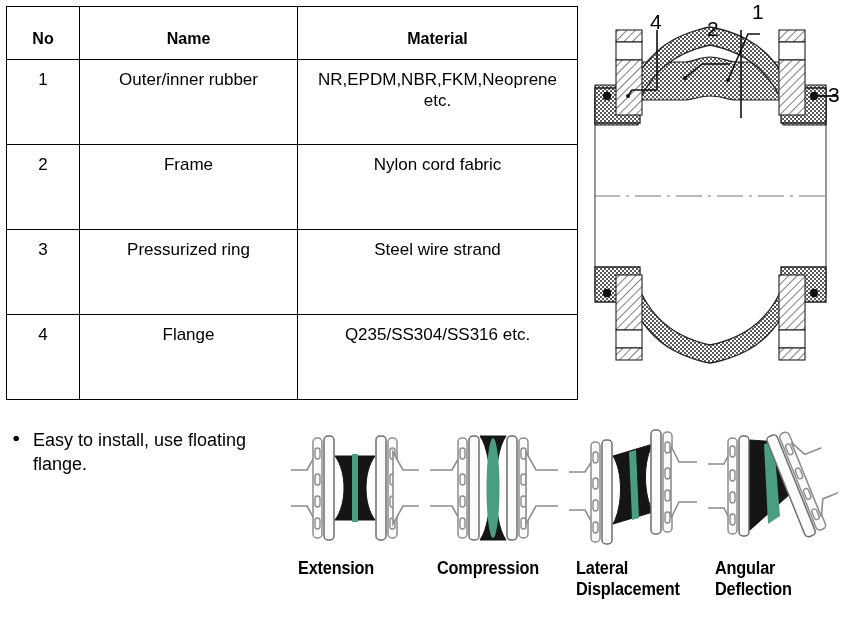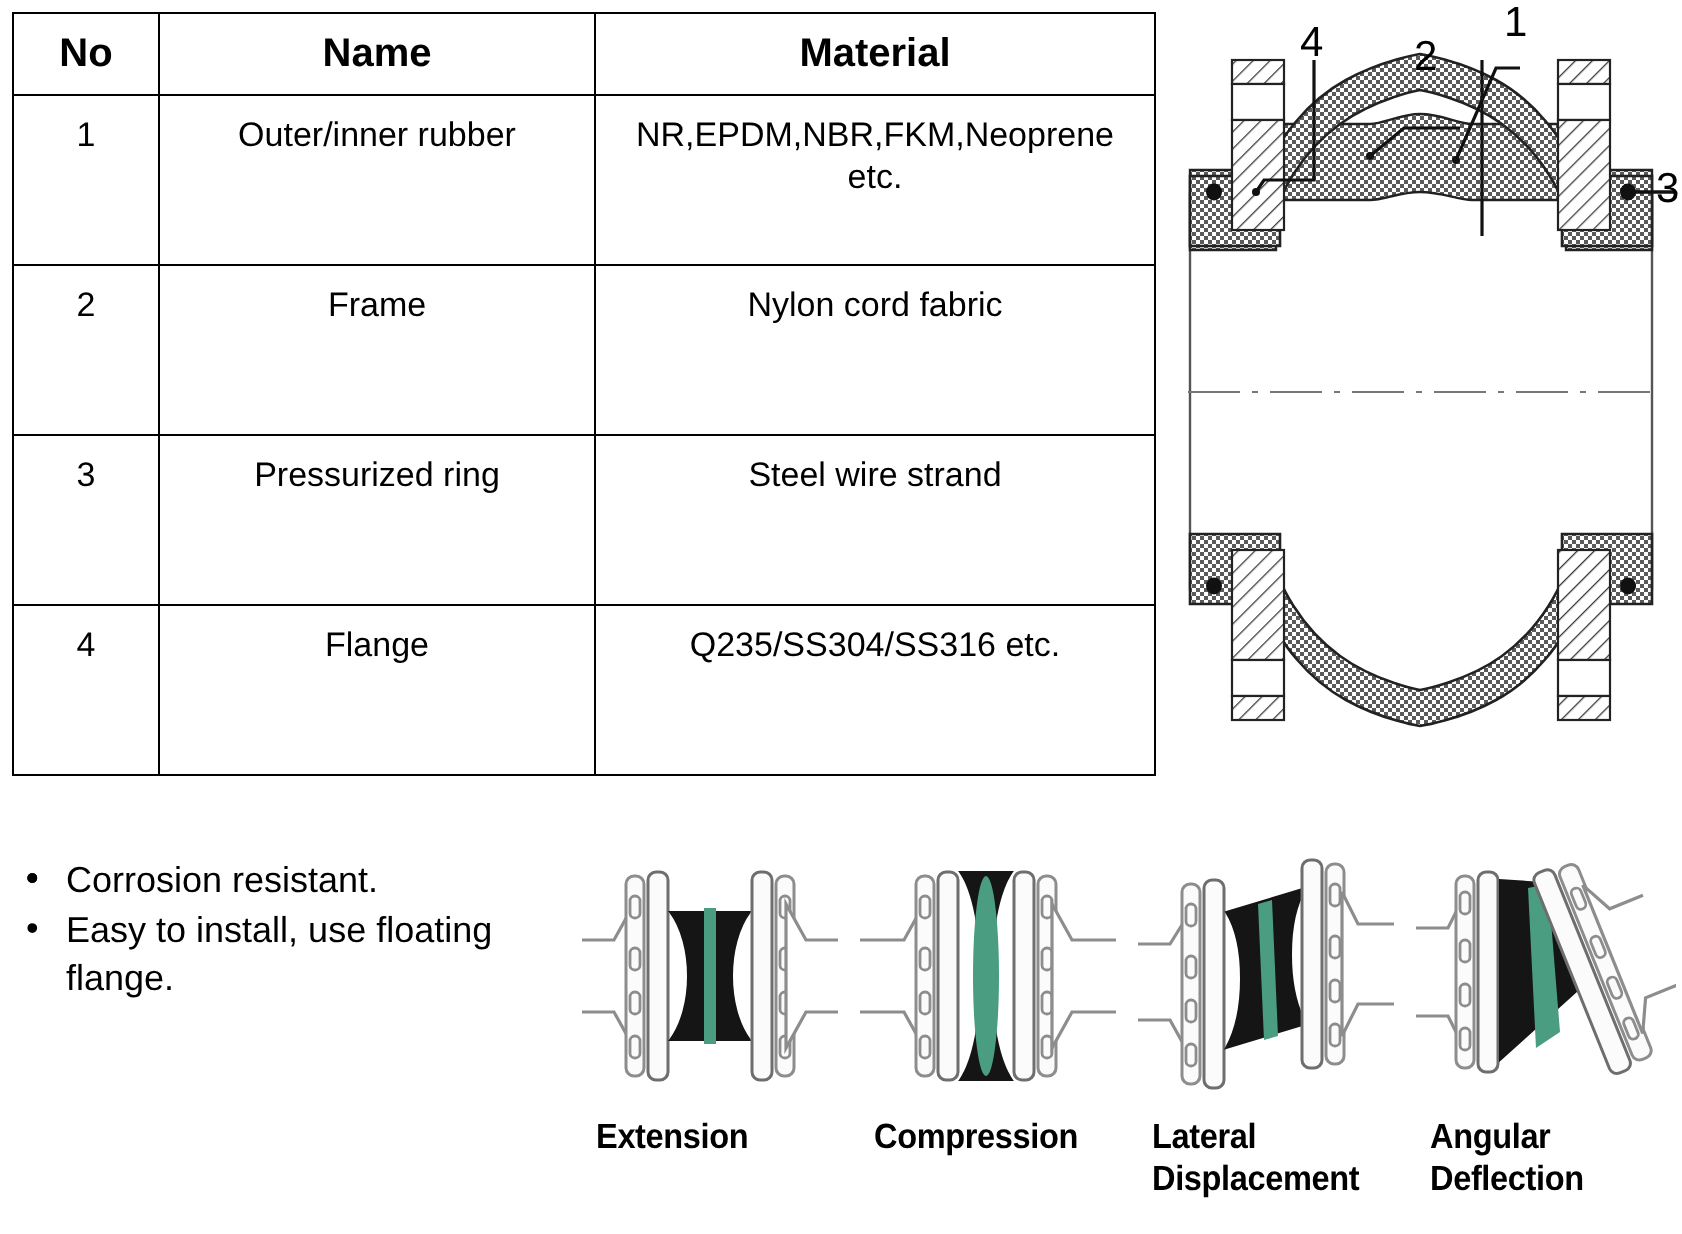--- a/index.html
+++ b/index.html
@@ -34,24 +34,24 @@
     border: 1.6px solid #000000;
     text-align: center;
     vertical-align: top;
     font-size: 17px;
     font-weight: normal;
     padding: 9px 6px 0 6px;
     line-height: 1.25;
   }
   table.spec-table thead th {
     font-weight: bold;
-    font-size: 20px;
+    font-size: 16px;
     height: 40px;
     vertical-align: middle;
-    padding-top: 0;
+    padding-top: 12px;
   }
   .col-no  { width: 60px; }
   .col-name{ width: 205px; }
   .col-mat { width: auto; }
   tr.data-row { height: 85px; }
 
   
   .drawing {
     position: absolute;
     left: 580px;
@@ -259,21 +259,20 @@
 <div class="features">
   <ul>
     <li>
       <span class="bullet">•</span>
     </li>
     <li>
       <span class="bullet">•</span>
     </li>
     <li>
       <span class="bullet">•</span>
-      <span>Corrosion resistant.</span>
     </li>
     <li>
       <span class="bullet">•</span>
       <span>Easy to install, use floating flange.</span>
     </li>
   </ul>
 </div>
 
 <div class="movements">
 

